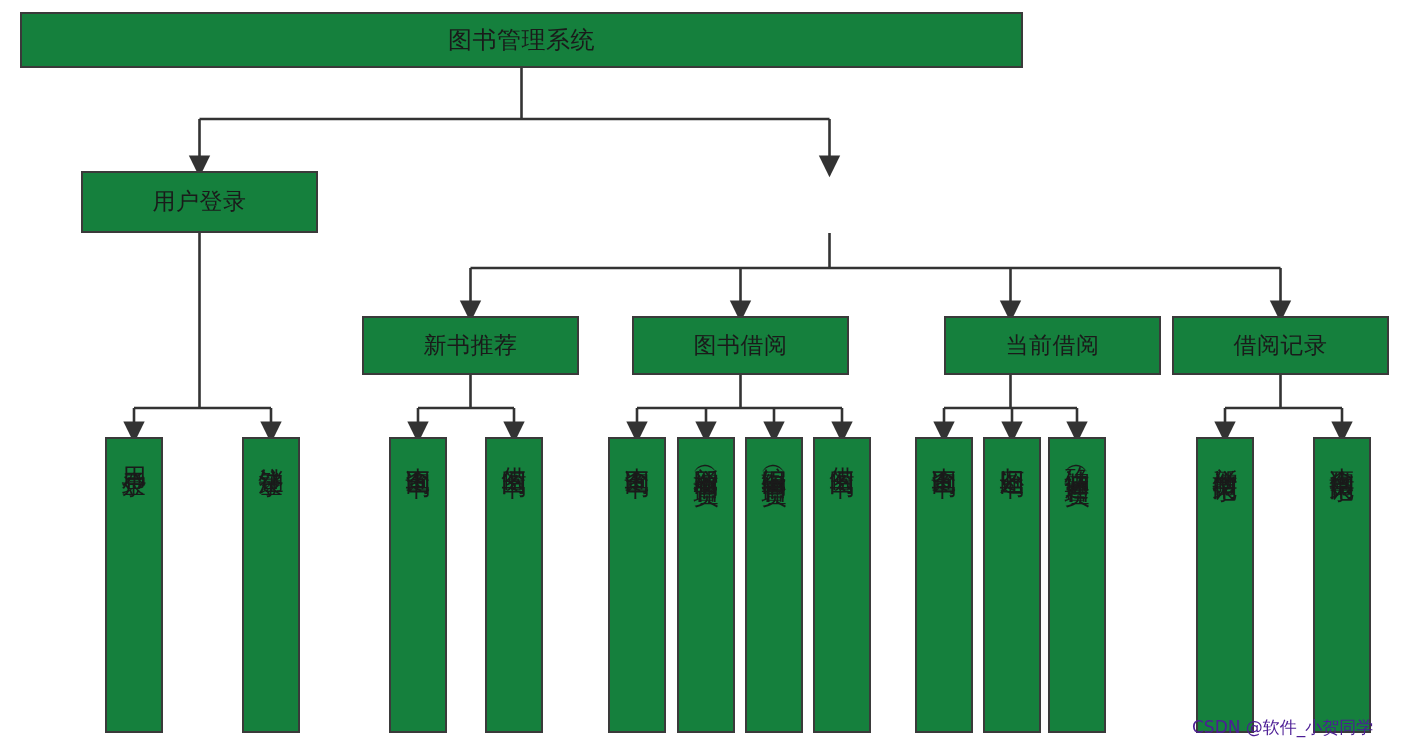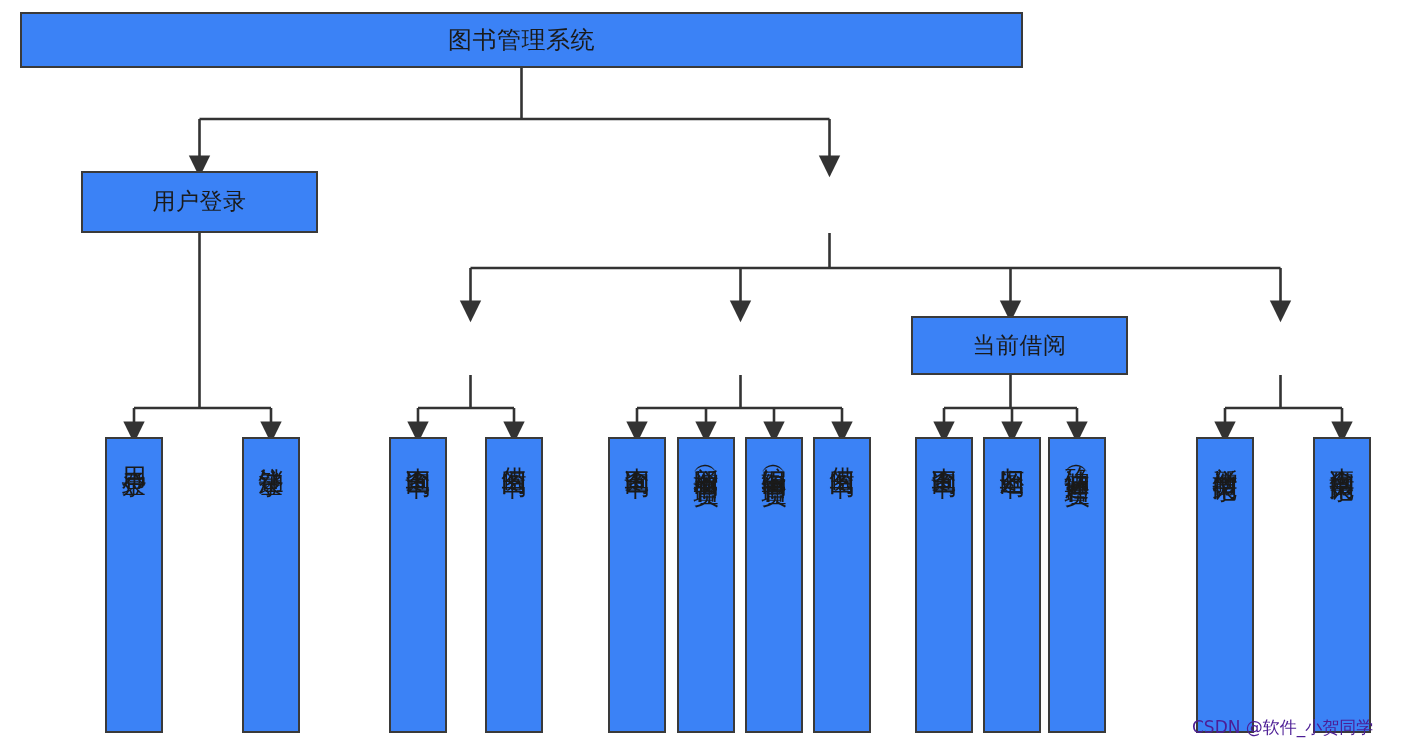--- a/index.html
+++ b/index.html
@@ -22,21 +22,21 @@
     position: absolute;
     left: 0;
     top: 0;
     width: 1405px;
     height: 747px;
     pointer-events: none;
   }
   .node {
     position: absolute;
     box-sizing: border-box;
-    background: #3b82f6;
+    background: #15803d;
     border: 2.5px solid #3a3a3a;
     display: flex;
     align-items: center;
     justify-content: center;
     color: #1a1a1a;
     z-index: 2;
   }
   .node-label {
     display: block;
     text-align: center;
@@ -121,22 +121,31 @@
   </svg>
 
   <div class="node root horiz" style="left: 20px; top: 12px; width: 1003px; height: 56px;">
     <span class="node-label">图书管理系统</span>
   </div>
 
   <div class="node horiz" style="left: 81px; top: 171px; width: 237px; height: 62px;">
     <span class="node-label">用户登录</span>
   </div>
 
-  <div class="node horiz" style="left: 911px; top: 316px; width: 217px; height: 59px;">
+  <div class="node horiz" style="left: 362px; top: 316px; width: 217px; height: 59px;">
+    <span class="node-label">新书推荐</span>
+  </div>
+  <div class="node horiz" style="left: 632px; top: 316px; width: 217px; height: 59px;">
+    <span class="node-label">图书借阅</span>
+  </div>
+  <div class="node horiz" style="left: 944px; top: 316px; width: 217px; height: 59px;">
     <span class="node-label">当前借阅</span>
+  </div>
+  <div class="node horiz" style="left: 1172px; top: 316px; width: 217px; height: 59px;">
+    <span class="node-label">借阅记录</span>
   </div>
 
   <div class="node vert" style="left: 105px; top: 437px; width: 58px; height: 296px;">
     <span class="node-label">用户登录</span>
   </div>
   <div class="node vert" style="left: 242px; top: 437px; width: 58px; height: 296px;">
     <span class="node-label">注销登录</span>
   </div>
   <div class="node vert" style="left: 389px; top: 437px; width: 58px; height: 296px;">
     <span class="node-label">查询图书</span>

